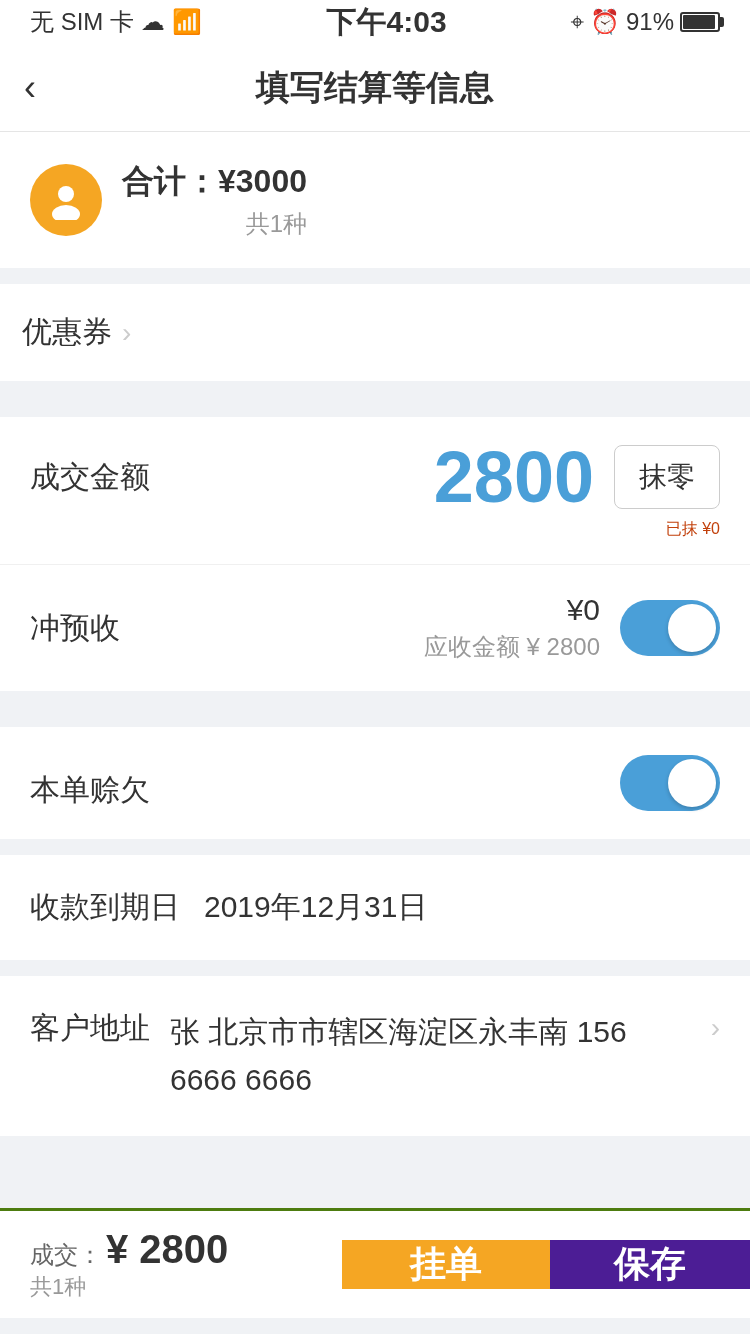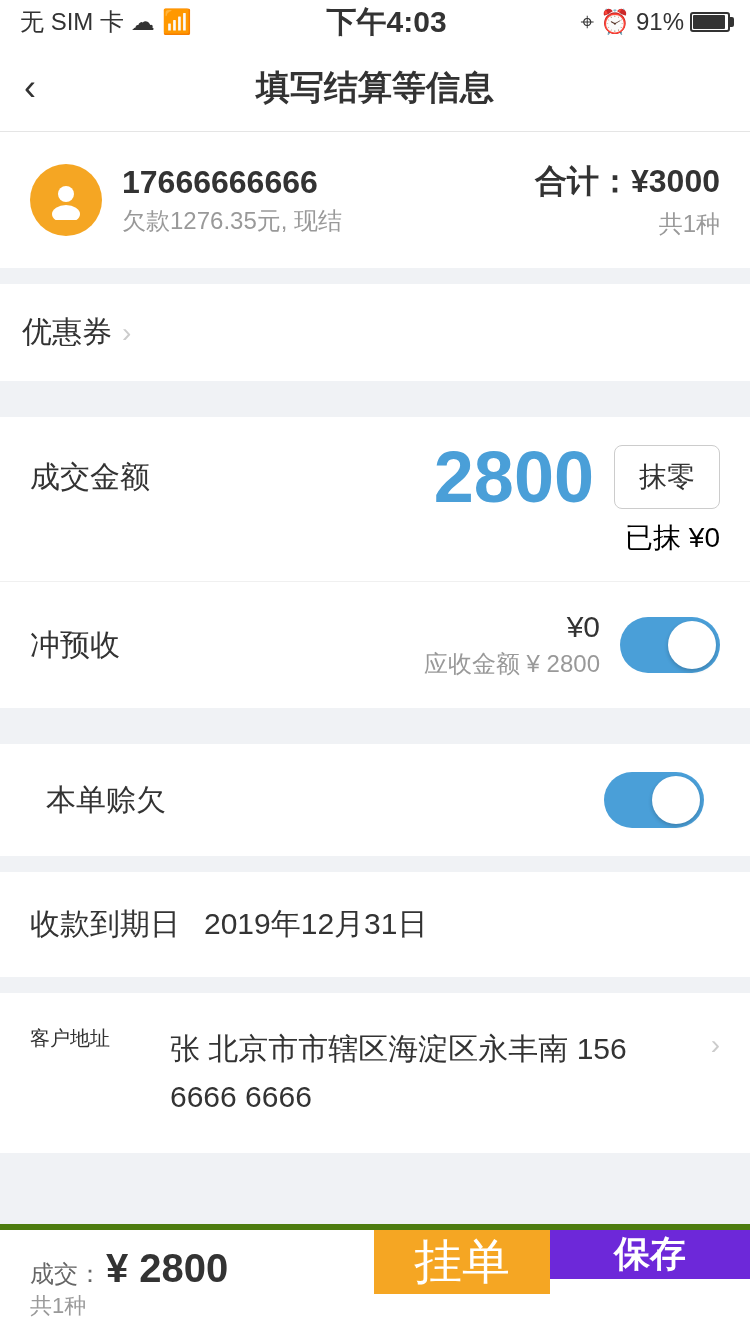--- a/index.html
+++ b/index.html
@@ -13,21 +13,21 @@
       color: #333;
     }
 
     
     .status-bar {
       height: 44px;
       background: #fff;
       display: flex;
       align-items: center;
       justify-content: space-between;
-      padding: 0 20px;
+      padding: 0 30px;
       font-size: 24px;
       font-weight: 500;
     }
     .status-left { display: flex; align-items: center; gap: 8px; }
     .status-center { font-size: 30px; font-weight: 600; }
     .status-right { display: flex; align-items: center; gap: 6px; font-size: 24px; }
     .battery-icon {
       display: inline-block;
       width: 40px;
       height: 20px;
@@ -160,21 +160,21 @@
     }
     .amount-right {
       display: flex;
       align-items: center;
     }
     .amount-sub-row {
       display: flex;
       justify-content: flex-end;
       margin-top: 6px;
     }
-    .amount-sub { font-size: 28px; color: #000000; }
+    .amount-sub { font-size: 16px; color: #c2410c; }
 
     
     .toggle {
       width: 100px;
       height: 56px;
       border-radius: 28px;
       background: #4a9fd8;
       position: relative;
       cursor: pointer;
       flex-shrink: 0;
@@ -202,25 +202,25 @@
       justify-content: space-between;
     }
     .prepay-label { font-size: 30px; color: #333; }
     .prepay-right { display: flex; align-items: center; gap: 20px; }
     .prepay-amount { font-size: 30px; color: #333; text-align: right; }
     .prepay-sub { font-size: 24px; color: #999; text-align: right; margin-top: 4px; margin-left: 32px; }
 
     
     .debt-section {
       background: #fff;
-      padding: 28px 46px;
+      padding: 28px 30px;
       margin-top: 16px;
       margin-bottom: 16px;
       display: flex;
-      align-items: center;
+      align-items: flex-end;
       justify-content: space-between;
     }
     .debt-label { font-size: 30px; color: #333; }
 
     
     .due-section {
       background: #fff;
       padding: 32px 30px;
       display: flex;
       align-items: center;
@@ -247,59 +247,59 @@
 
     
     .address-section {
       background: #fff;
       padding: 32px 30px;
       display: flex;
       align-items: flex-start;
       justify-content: space-between;
       margin-top: 0;
     }
-    .address-label { font-size: 20px; color: #333; min-width: 120px; margin-right: 20px; }
+    .address-label { font-size: 30px; color: #333; min-width: 120px; margin-right: 20px; }
     .address-value { flex: 1; font-size: 30px; color: #333; line-height: 1.6; }
     .address-chevron { color: #ccc; font-size: 28px; margin-left: 10px; margin-top: 4px; }
 
     
     .bottom-bar {
       position: fixed;
-      bottom: 0;
+      bottom: 16px;
       width: 750px;
       height: 110px;
       background: #fff;
       display: flex;
-      align-items: flex-start;
-      border-top: 6px solid #4d7c0f;
+      align-items: center;
+      border-top: 3px solid #4d7c0f;
     }
     .bottom-info {
       flex: 1;
       padding: 16px 30px;
       display: flex;
       flex-direction: column;
       justify-content: center;
     }
     .bottom-total { font-size: 24px; color: #666; }
     .bottom-amount { font-size: 40px; font-weight: 600; color: #333; }
     .bottom-count { font-size: 22px; color: #999; }
     .bottom-btn-hold {
-      width: 176px;
+      width: 208px;
       background: #f5a623;
       display: flex;
       align-items: center;
       justify-content: center;
-      font-size: 48px;
+      font-size: 36px;
       color: #fff;
-      font-weight: 400;
+      font-weight: 700;
       cursor: pointer;
     }
     .bottom-btn-save {
       width: 200px;
-      background: #6d28d9;
+      background: #4c1d95;
       display: flex;
       align-items: center;
       justify-content: center;
       font-size: 36px;
       color: #fff;
       font-weight: 600;
       cursor: pointer;
     }
   </style>
 </head>
@@ -327,24 +327,20 @@
 </div>
 
 <div class="content">
 
   <div class="customer-row">
     <div class="avatar">
       <svg width="40" height="40" viewBox="0 0 40 40">
         <circle cx="20" cy="14" r="8" fill="white"></circle>
         <ellipse cx="20" cy="34" rx="14" ry="9" fill="white"></ellipse>
       </svg>
-    </div>
-    <div class="customer-info">
-      <div class="customer-phone">17666666666</div>
-      <div class="customer-sub">欠款1276.35元, 现结</div>
     </div>
     <div class="customer-total">
       <div class="total-amount">合计：¥3000</div>
       <div class="total-sub">共1种</div>
     </div>
   </div>
 
   <div class="coupon-row">
     <span class="coupon-label">优惠券</span>
     <span class="chevron">›</span>

